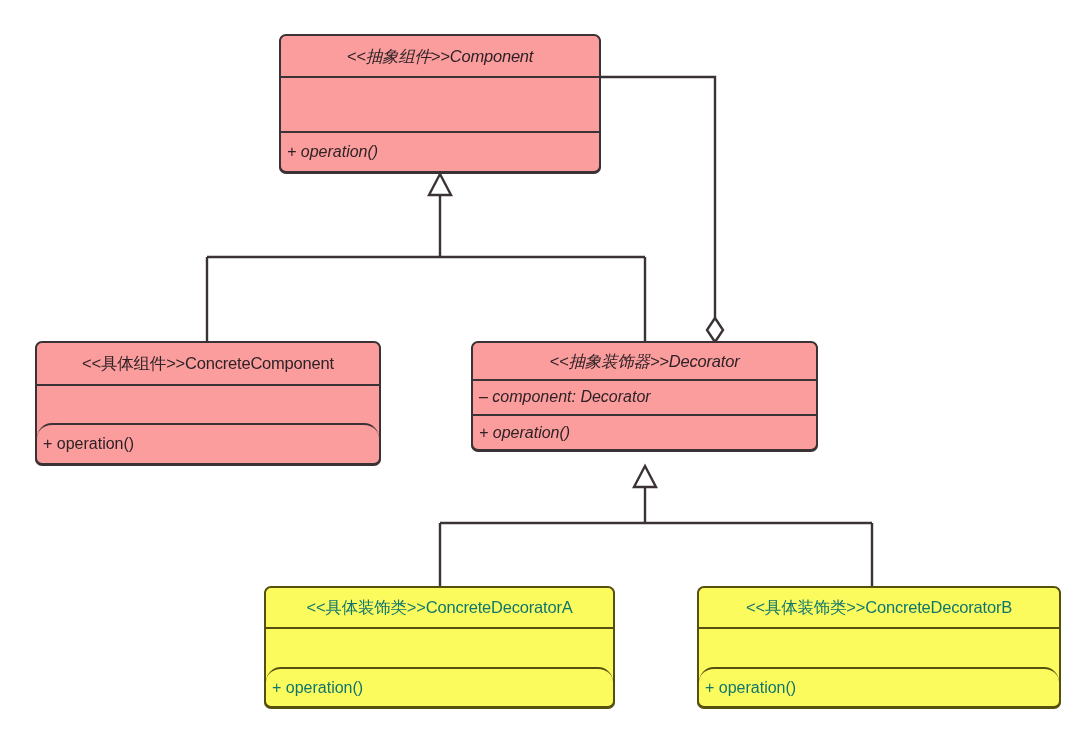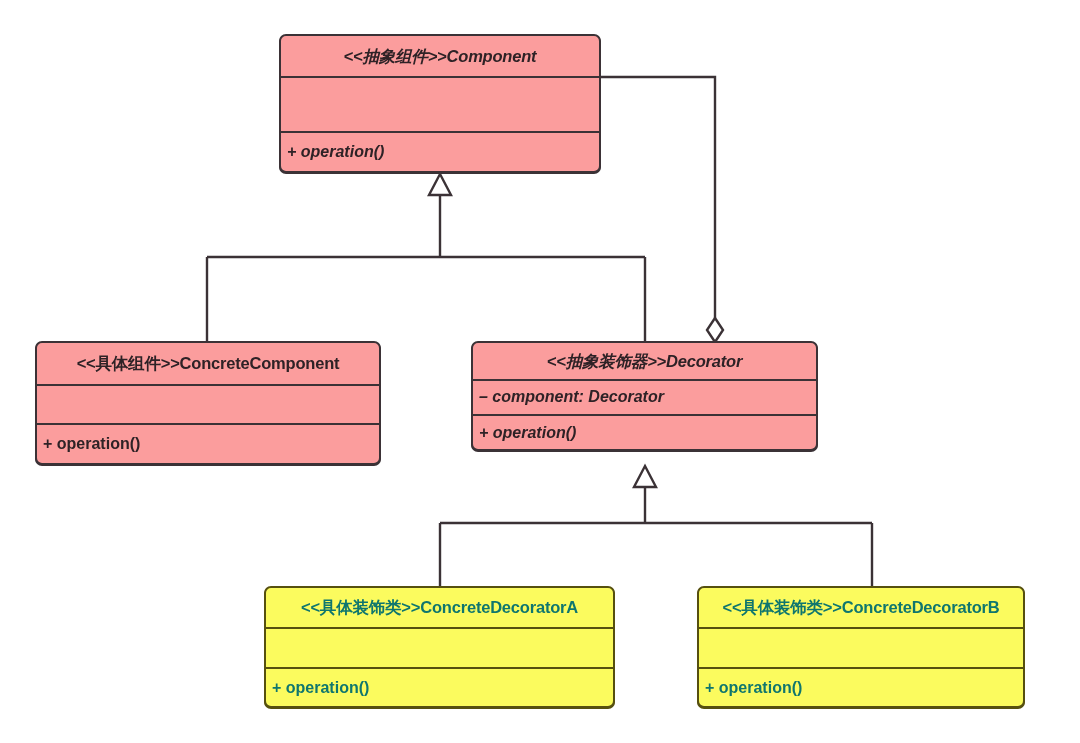--- a/index.html
+++ b/index.html
@@ -42,37 +42,36 @@
   .uml-class.yellow {
     background: #fbfb5e;
     border: 2.5px solid #56500f;
     box-shadow: 0 1px 0 #56500f;
   }
   .uml-row {
     box-sizing: border-box;
     display: flex;
     align-items: center;
     line-height: 1.1;
-    font-weight: bold;
   }
   .uml-row.title {
     justify-content: center;
     font-size: 16.5px;
   }
   .uml-row.members {
     justify-content: flex-start;
     padding-left: 6px;
     font-size: 16px;
   }
   .uml-class.pink .uml-row + .uml-row { border-top: 2.5px solid #3b3236; }
   .uml-class.yellow .uml-row + .uml-row { border-top: 2.5px solid #56500f; }
   .uml-class.pink .uml-row { color: #2e2226; }
   .uml-class.yellow .uml-row { color: #0f766e; }
   .italic { font-style: italic; }
-  .upright { font-style: normal; }
+  .upright { font-style: normal; border-radius: 15px; }
   .stereo { letter-spacing: -0.2px; }
 </style>
 </head>
 <body>
 
 <div id="diagram-canvas">
 
   <svg id="connector-layer" viewBox="0 0 1080 743" width="1080" height="743" xmlns="http://www.w3.org/2000/svg">
 
     <g>
@@ -119,19 +118,19 @@
     <div class="uml-row members italic" style="height:41px;">– component: Decorator</div>
     <div class="uml-row members italic" style="height:41px;">+ operation()</div>
   </div>
 
   <div class="uml-class yellow" style="left:264px; top:586px; width:351px; height:122px;">
     <div class="uml-row title upright stereo" style="height:40px;">&lt;&lt;具体装饰类&gt;&gt;ConcreteDecoratorA</div>
     <div class="uml-row members" style="height:42px;"></div>
     <div class="uml-row members upright" style="height:40px;">+ operation()</div>
   </div>
 
-  <div class="uml-class yellow" style="left:697px; top:586px; width:328px; height:122px;">
+  <div class="uml-class yellow" style="left:697px; top:586px; width:364px; height:122px;">
     <div class="uml-row title upright stereo" style="height:40px;">&lt;&lt;具体装饰类&gt;&gt;ConcreteDecoratorB</div>
     <div class="uml-row members" style="height:42px;"></div>
     <div class="uml-row members upright" style="height:40px;">+ operation()</div>
   </div>
 
 </div>
 
 </body></html>

